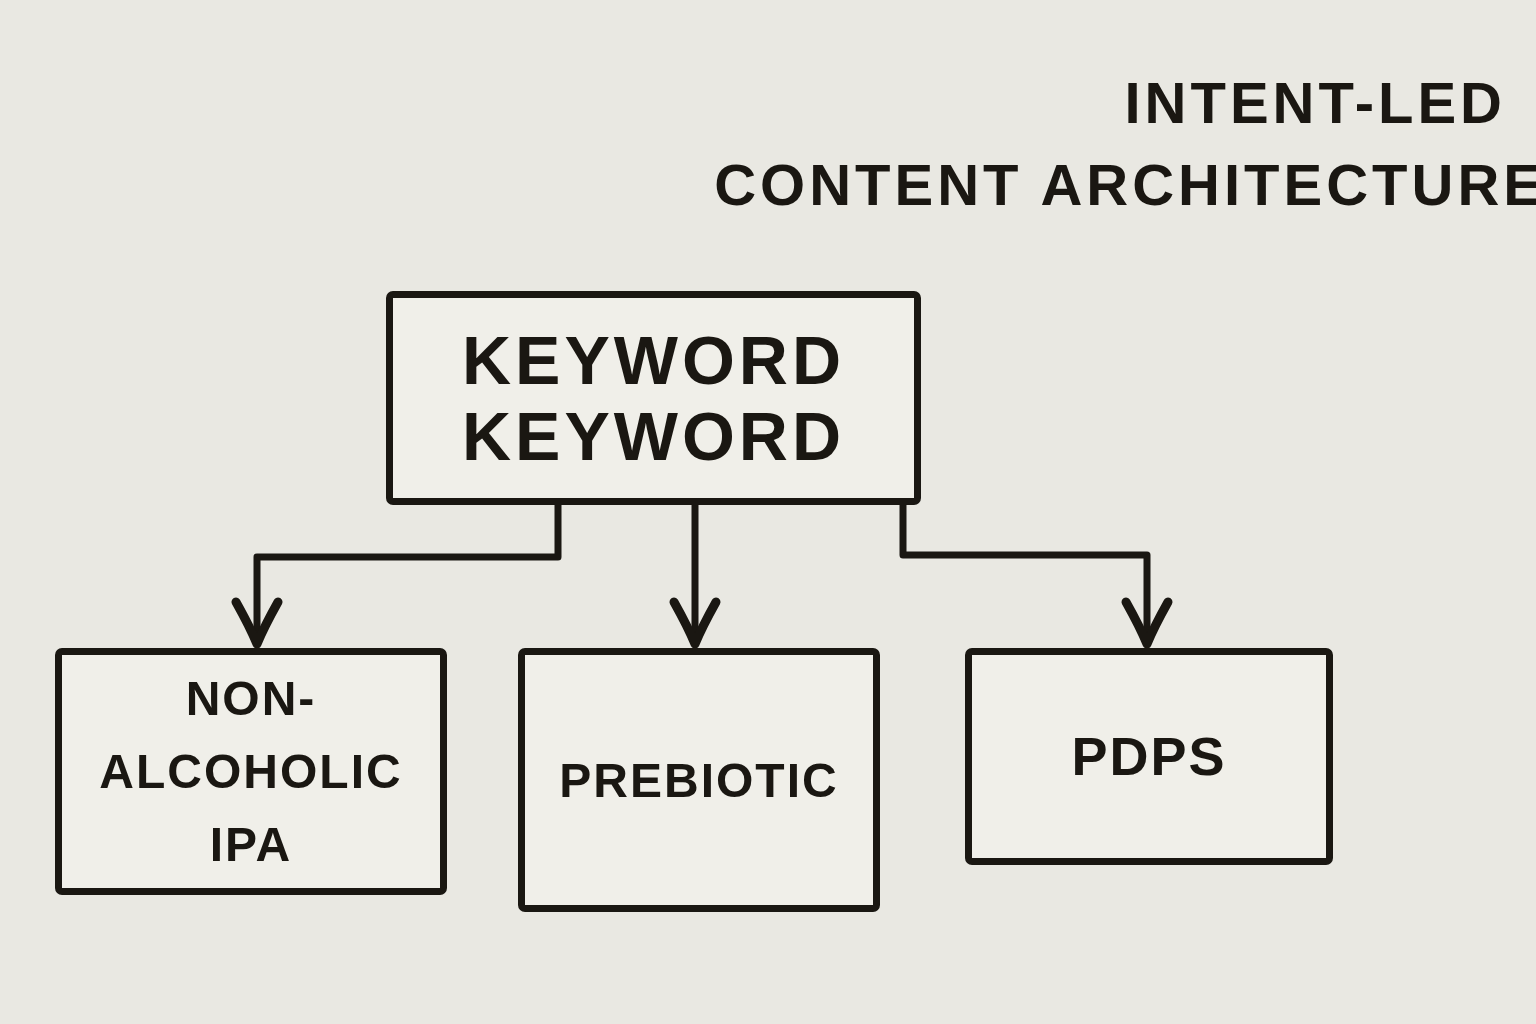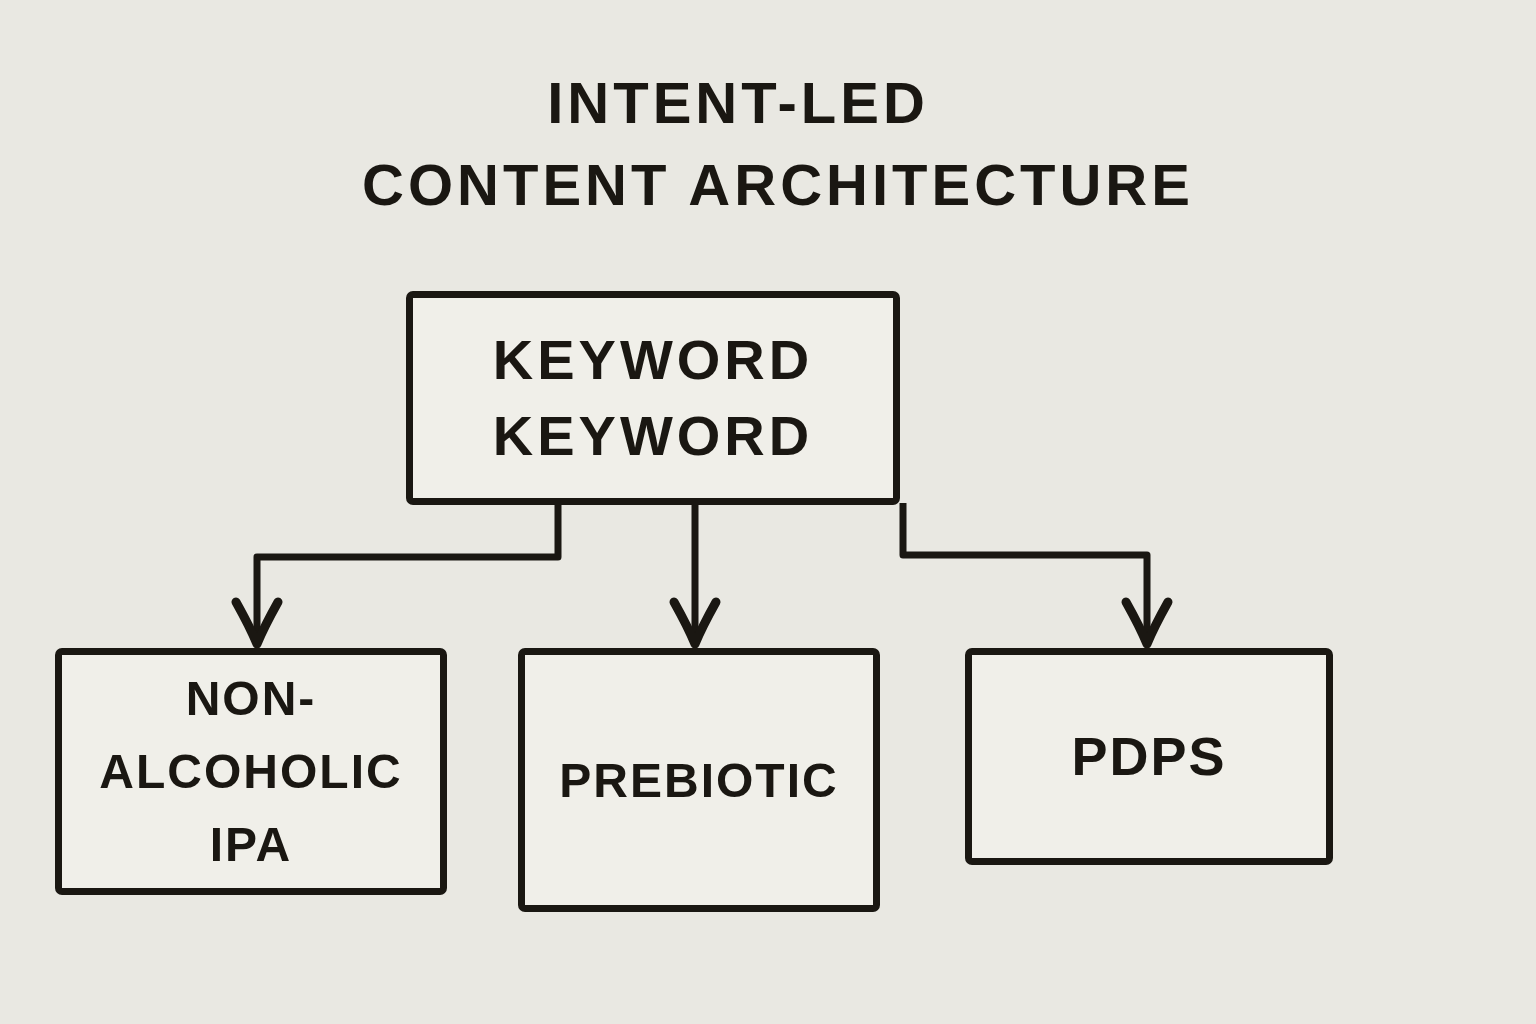--- a/index.html
+++ b/index.html
@@ -20,21 +20,21 @@
     height: 1024px;
     background: var(--paper);
     overflow: hidden;
   }
   
   .title {
     position: absolute;
     top: 62px;
     left: 0;
     width: 100%;
-    text-align: center;
+    text-align: right;
     font-weight: bold;
     font-size: 58px;
     letter-spacing: 4px;
     line-height: 82px;
     color: var(--ink);
   }
   .title .t1 { transform: translateX(-30px); }
   .title .t2 { transform: translateX(10px); }
 
   
@@ -64,23 +64,23 @@
     background: var(--box-fill);
     display: flex;
     flex-direction: column;
     justify-content: center;
     align-items: center;
     text-align: center;
     font-weight: bold;
     color: var(--ink);
   }
   .node.root {
-    left: 406px; top: 291px;
-    width: 494px; height: 214px;
-    font-size: 56px;
+    left: 386px; top: 291px;
+    width: 535px; height: 214px;
+    font-size: 68px;
     letter-spacing: 4px;
     line-height: 76px;
   }
   .node.child {
     font-size: 48px;
     letter-spacing: 2px;
     line-height: 73px;
   }
   .node#node-ipa   { left: 55px;  top: 648px; width: 392px; height: 247px; }
   .node#node-soda  { left: 518px; top: 648px; width: 362px; height: 264px; }

